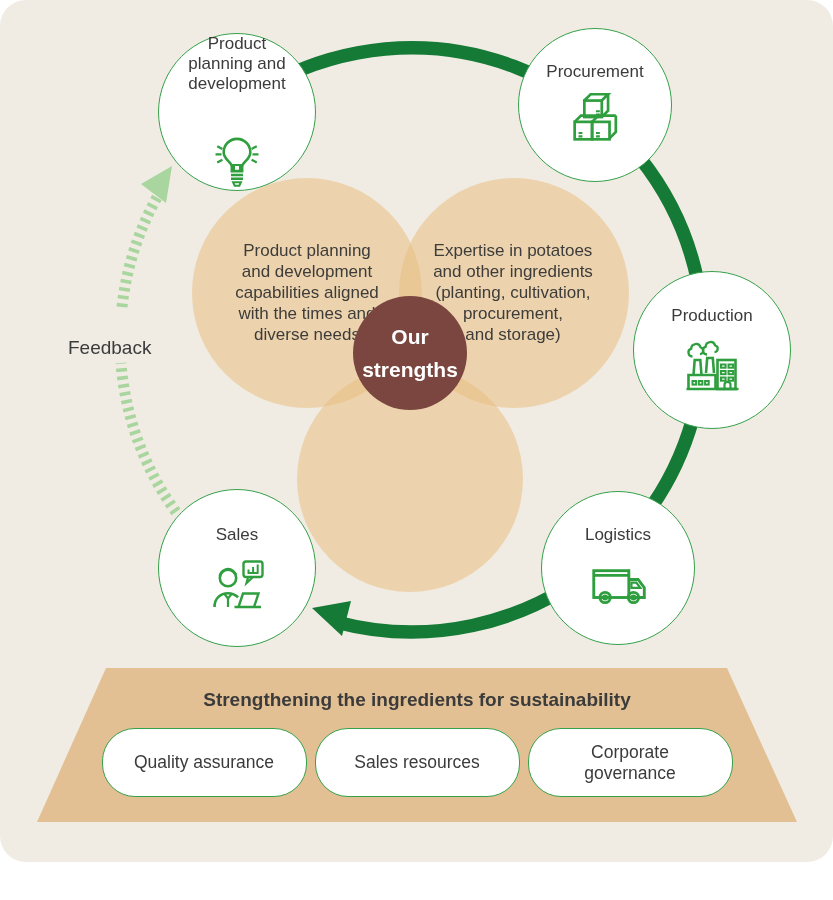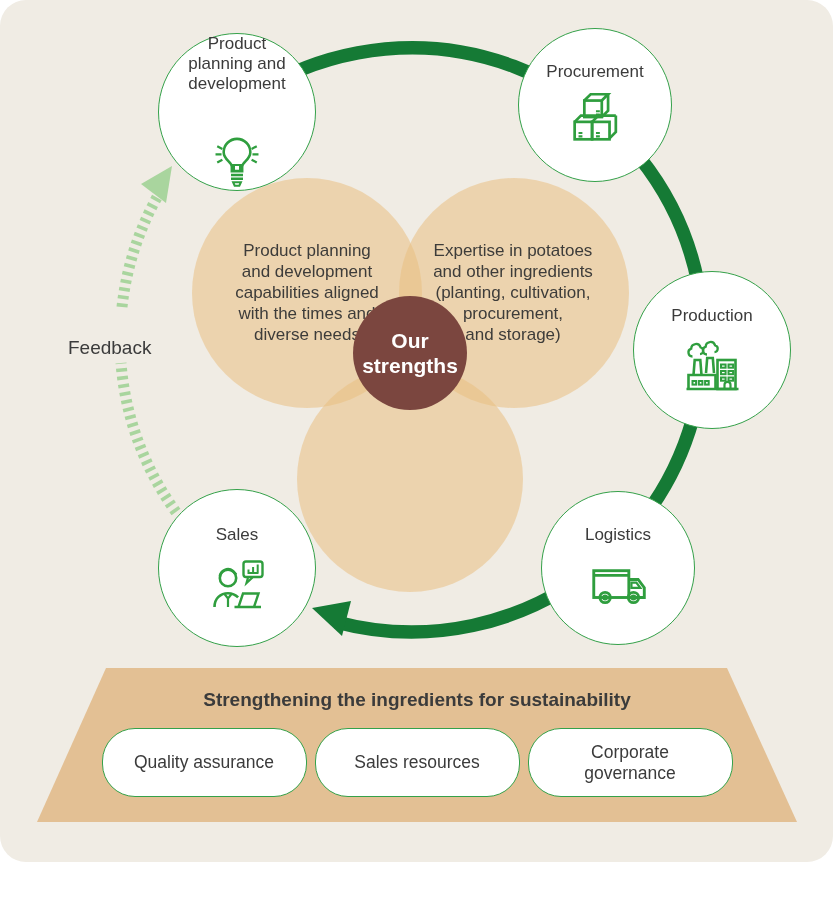--- a/index.html
+++ b/index.html
@@ -5,21 +5,21 @@
   html,body{margin:0;padding:0;background:#ffffff;}
   body{font-family:"Liberation Sans", sans-serif;color:#3b3b3b;}
   .card{position:relative;width:833px;height:862px;background:#f0ece4;border-radius:26px;overflow:hidden;}
   .pre{white-space:pre-line;}
   svg.overlay{position:absolute;left:0;top:0;pointer-events:none;}
   
   .venn{position:absolute;width:230px;height:230px;border-radius:50%;background:rgba(233,192,129,0.55);z-index:2;}
   .venn-text{position:absolute;z-index:3;font-size:17px;line-height:21px;text-align:center;color:#3d3c3a;}
   .center-circle{position:absolute;left:353px;top:296px;width:114px;height:114px;border-radius:50%;
     background:#7b463f;z-index:3;display:flex;align-items:center;justify-content:center;}
-  .center-circle .txt{color:#ffffff;font-size:21px;font-weight:bold;line-height:25px;text-align:center;}
+  .center-circle .txt{color:#ffffff;font-size:21px;font-weight:bold;line-height:33px;text-align:center;}
   
   .node{position:absolute;background:#ffffff;border:1.5px solid #35a14a;border-radius:50%;z-index:4;
     display:flex;flex-direction:column;align-items:center;justify-content:center;}
   .node-label{font-size:17px;line-height:20px;text-align:center;color:#3b3b3b;}
   .node-icon{display:block;margin-top:5px;}
   .feedback{position:absolute;left:68px;top:320px;width:118px;z-index:4;font-size:19px;font-weight:500;
     text-align:left;color:#3b3b3b;background:#f0ece4;padding:2px 0;margin-top:15px;}
   
   .foundation{position:absolute;left:30px;top:664px;width:774px;height:158px;z-index:5;}
   .f-shape{position:absolute;inset:0;background:#e3c094;

